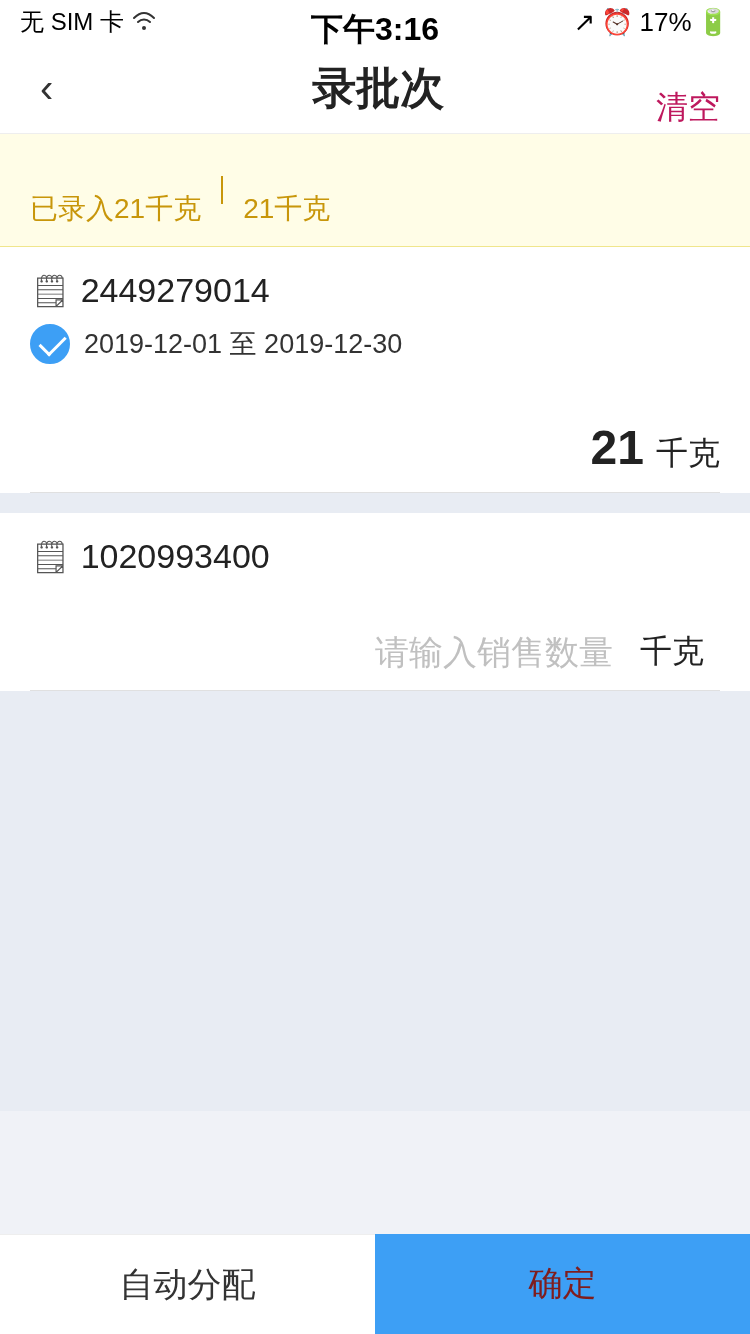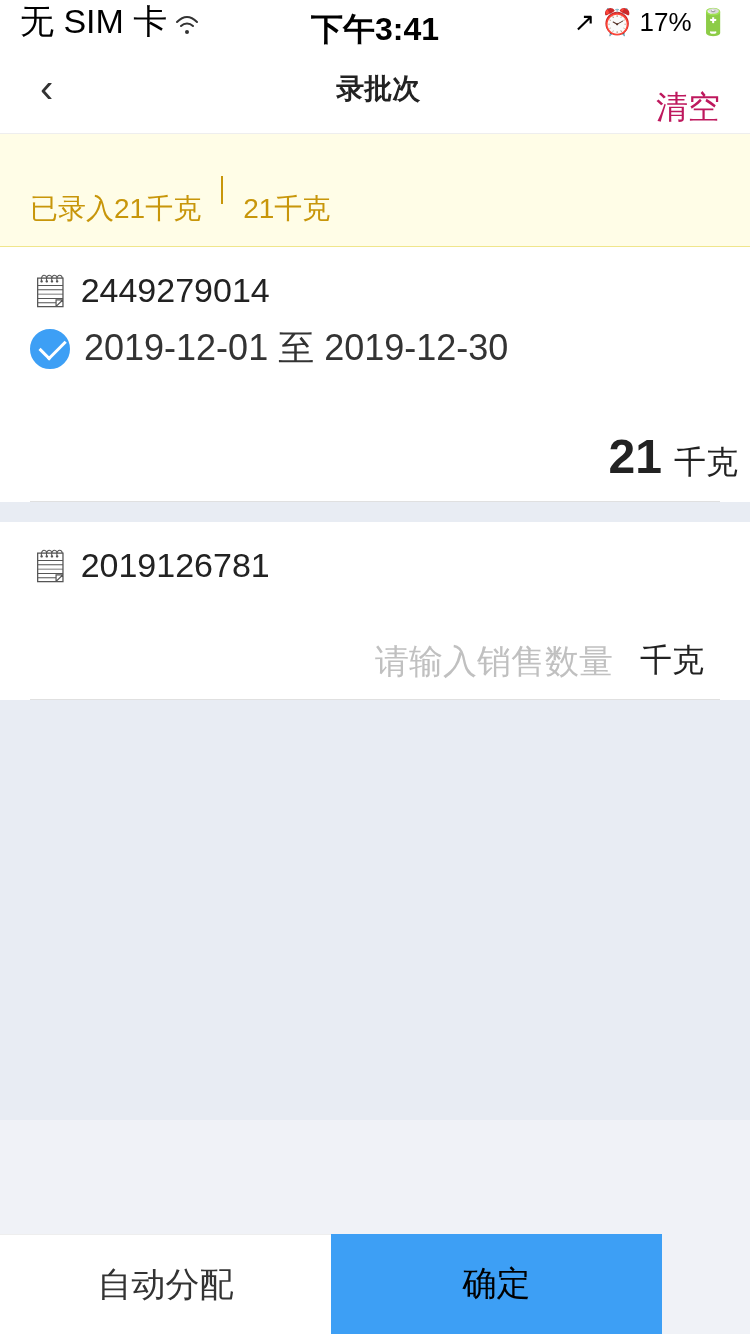--- a/index.html
+++ b/index.html
@@ -19,21 +19,21 @@
       background: #fff;
       display: flex;
       align-items: center;
       justify-content: space-between;
       padding: 0 20px;
     }
     .status-left {
       display: flex;
       align-items: center;
       gap: 8px;
-      font-size: 34px;
+      font-size: 24px;
       font-weight: 500;
     }
     .status-time {
       font-size: 32px;
       font-weight: 600;
       position: absolute;
       left: 50%;
       transform: translateX(-50%);
       top: 8px;
     }
@@ -55,21 +55,21 @@
       padding: 0 30px;
       border-bottom: 1px solid #eee;
     }
     .nav-back {
       font-size: 40px;
       color: #333;
       cursor: pointer;
       padding: 10px;
     }
     .nav-title {
-      font-size: 28px;
+      font-size: 44px;
       font-weight: 600;
       color: #222;
       margin-left: 37px;
     }
     .nav-clear {
       font-size: 32px;
       color: #be185d;
       cursor: pointer;
       margin-top: 38px;
     }
@@ -142,38 +142,38 @@
     .radio-circle.checked::after {
       content: '';
       width: 12px;
       height: 22px;
       border-right: 3px solid #fff;
       border-bottom: 3px solid #fff;
       transform: rotate(45deg) translateY(-3px);
       display: block;
     }
     .batch-date {
-      font-size: 36px;
+      font-size: 27px;
       color: #333;
     }
     .avail-row {
       background: #f5f5f5;
       border-radius: 6px;
       padding: 14px 20px;
       font-size: 28px;
       color: #666;
       margin-left: 0;
     }
 
     
     .amount-row {
       display: flex;
       align-items: baseline;
       justify-content: flex-end;
-      padding: 20px 12px 16px;
+      padding: 20px 30px 16px;
       background: #fff;
       gap: 12px;
     }
     .amount-value {
       font-size: 48px;
       font-weight: 600;
       color: #222;
     }
     .amount-unit {
       font-size: 32px;
@@ -226,42 +226,42 @@
     .empty-space {
       background: #e8ecf3;
       flex: 1;
       min-height: 420px;
     }
 
     
     .bottom-bar {
       position: fixed;
       bottom: 0;
-      width: 662px;
+      width: 750px;
       height: 100px;
       display: flex;
     }
     .btn-auto {
       flex: 1;
       background: #fff;
       border: none;
       font-size: 34px;
       color: #333;
       cursor: pointer;
       display: flex;
       align-items: center;
       justify-content: center;
       border-top: 1px solid #eee;
     }
     .btn-confirm {
       flex: 1;
       background: #3d9ff5;
       border: none;
       font-size: 34px;
-      color: #000000;
+      color: #7f1d1d;
       cursor: pointer;
       display: flex;
       align-items: center;
       justify-content: center;
     }
 
     .content-area {
       display: flex;
       flex-direction: column;
       padding-bottom: 100px;
@@ -274,21 +274,21 @@
   <div class="status-left">
     <span>无 SIM 卡</span>
     <span>
       <svg width="24" height="18" viewBox="0 0 24 18" fill="none">
         <path d="M12 14a2 2 0 1 1 0 4 2 2 0 0 1 0-4z" fill="#333"></path>
         <path d="M6 10c1.6-1.6 3.8-2.6 6-2.6s4.4 1 6 2.6" stroke="#333" stroke-width="2" fill="none" stroke-linecap="round"></path>
         <path d="M2 6C5.3 2.7 8.5 1 12 1s6.7 1.7 10 5" stroke="#333" stroke-width="2" fill="none" stroke-linecap="round"></path>
       </svg>
     </span>
   </div>
-  <div class="status-time">下午3:41</div>
+  <div class="status-time">下午3:16</div>
   <div class="status-right">
     <span>↗</span>
     <span>⏰</span>
     <span>17%</span>
     <span>🔋</span>
   </div>
 </div>
 
 <div class="nav-bar">
   <span class="nav-back">‹</span>
@@ -321,21 +321,21 @@
     </div>
     <div class="amount-divider"></div>
   </div>
 
   <div class="batch-separator"></div>
 
   <div class="batch-card">
     <div class="batch-item">
       <div class="batch-id-row">
         <span class="doc-icon">🗒</span>
-        <span class="batch-id">2019126781</span>
+        <span class="batch-id">1020993400</span>
       </div>
     </div>
     <div class="input-row">
       <input class="qty-input" type="number" placeholder="请输入销售数量" style="">
       <span class="qty-unit">千克</span>
     </div>
     <div class="input-divider"></div>
   </div>
 
   <div class="empty-space"></div>

